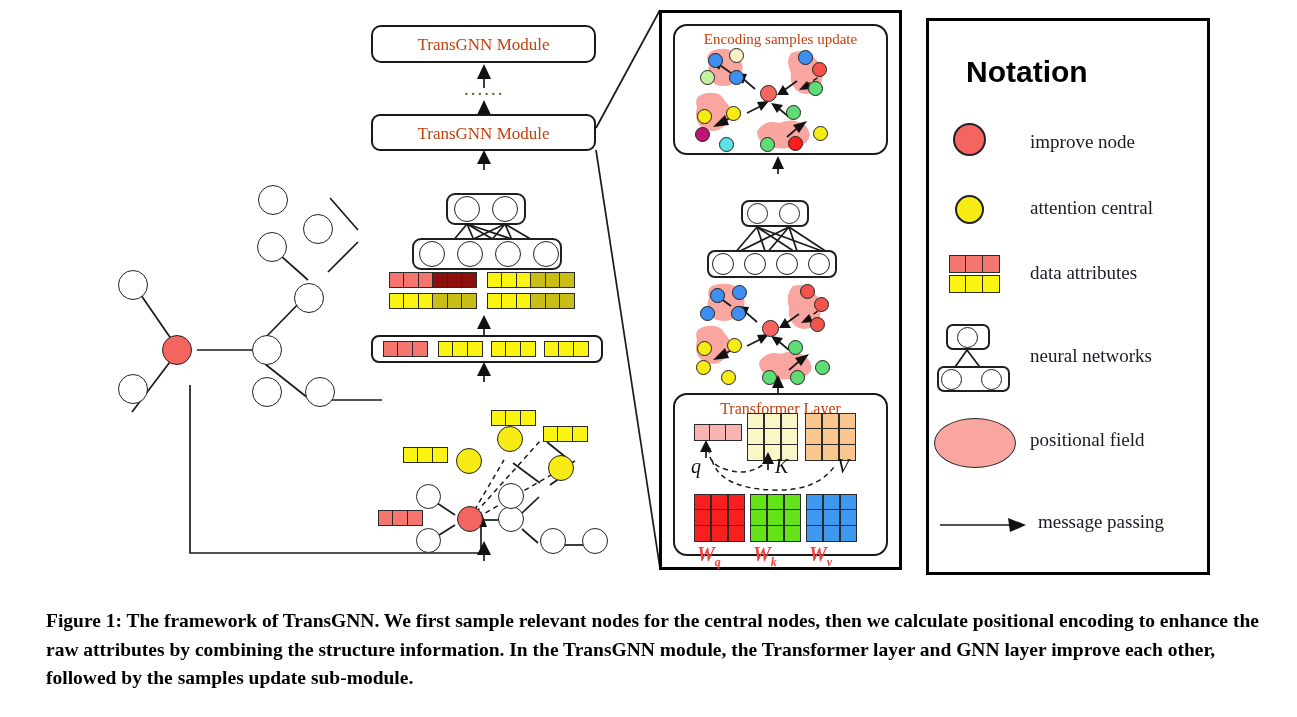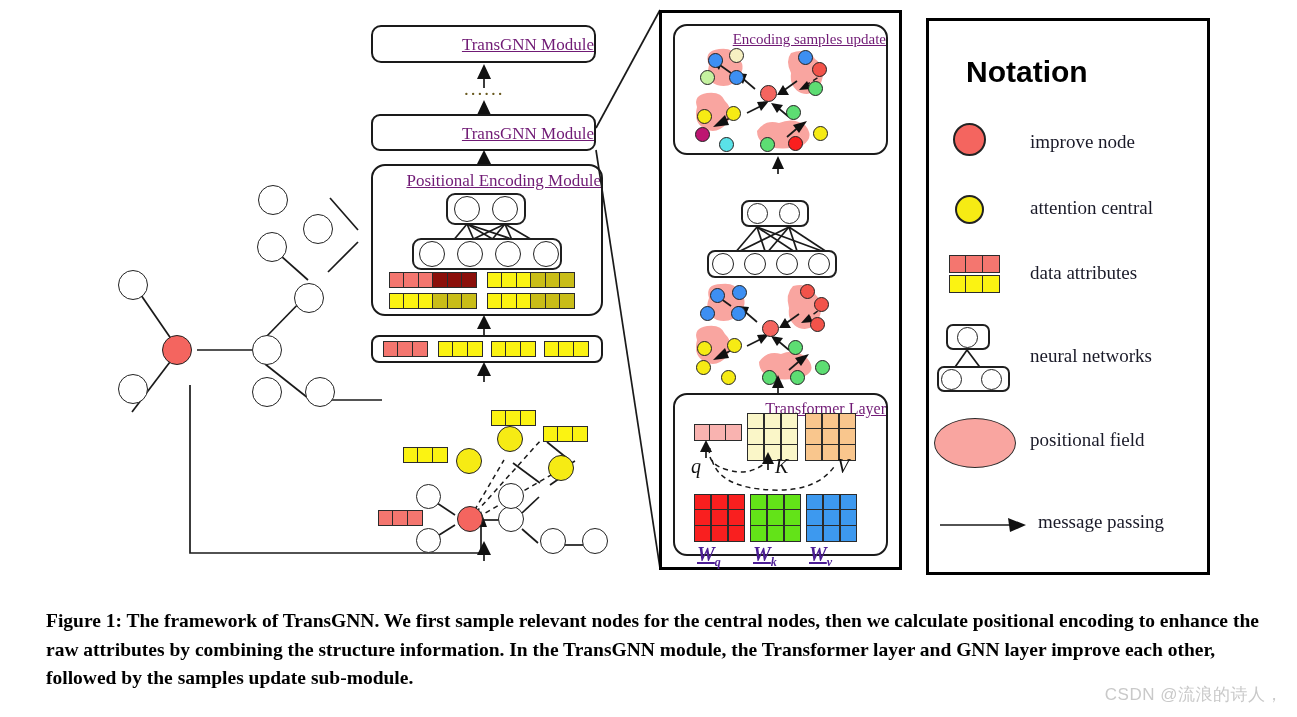--- a/index.html
+++ b/index.html
@@ -4,21 +4,21 @@
 <style>
   html,body{margin:0;padding:0;background:#ffffff;}
   body{width:1297px;height:717px;font-family:"Liberation Serif",serif;color:#111;overflow:hidden;}
   #root{position:relative;width:1297px;height:717px;}
   .lbl{font-family:"Liberation Serif",serif;color:#1a1a28;white-space:nowrap;}
 
   
   .rbox{position:absolute;border:2px solid #1a1a1a;border-radius:14px;background:#fff;box-sizing:border-box;}
   .hardbox{position:absolute;border:3px solid #000;background:#fff;box-sizing:border-box;}
 
-  .modtitle{position:absolute;width:100%;text-align:right;font-size:17px;color:#701a75;text-decoration:underline;}
+  .modtitle{position:absolute;width:100%;text-align:center;font-size:17px;color:#c2410c;}
 
   
   .cellrow{position:absolute;display:flex;}
   .cell{width:16px;height:16px;border:1.6px solid #2b2b2b;box-sizing:border-box;margin-right:-1.6px;}
 
   
   .node{position:absolute;border:1.8px solid #222;border-radius:50%;box-sizing:border-box;background:#fff;}
 
   
   .nnbox{position:absolute;border:2px solid #1f1f1f;border-radius:9px;background:#fff;box-sizing:border-box;}
@@ -30,21 +30,21 @@
 
   .caption{position:absolute;left:46px;top:607px;width:1230px;font-family:"Liberation Serif",serif;
            font-weight:bold;font-size:19.5px;line-height:1.47;color:#000;}
   .watermark{position:absolute;right:14px;top:683px;font-family:"Liberation Sans",sans-serif;
              font-size:17px;color:#c9c9c9;letter-spacing:.5px;}
 
   .notation-title{position:absolute;left:44px;top:42px;font-family:"Liberation Sans",sans-serif;
                   font-weight:bold;font-size:30px;color:#000;}
   .note-label{position:absolute;font-family:"Liberation Serif",serif;font-size:19px;color:#1a1a28;}
   .arrowlbl{position:absolute;font-family:"Liberation Serif",serif;font-style:italic;font-size:20px;color:#111;}
-  .mlbl{position:absolute;font-family:"Liberation Serif",serif;font-style:italic;font-weight:bold;font-size:20px;color:#4c1d95;text-decoration:underline;}
+  .mlbl{position:absolute;font-family:"Liberation Serif",serif;font-style:italic;font-weight:bold;font-size:20px;color:#ef4444;}
   .mlbl sub{font-size:12px;}
   .dots{position:absolute;font-size:19px;letter-spacing:2px;color:#6a5a20;}
 </style>
 </head>
 <body>
 
 <div id="root">
 
 
   <svg width="340" height="300" style="left:80px;top:190px;">
@@ -93,23 +93,20 @@
 
   <div class="rbox" style="left:371px;top:114px;width:225px;height:37px;border-radius:9px;">
     <div class="modtitle" style="top:8px;">TransGNN Module</div>
   </div>
 
   <svg width="30" height="22" style="left:470px;top:150px;">
     <line class="ln" x1="14" y1="20" x2="14" y2="10" stroke-width="2.4"></line>
     <polygon points="14,0 7,14 21,14" fill="#111"></polygon>
   </svg>
 
-  <div class="rbox" style="left:371px;top:164px;width:232px;height:152px;">
-    <div class="modtitle" style="top:5px;">Positional Encoding Module</div>
-  </div>
 
   <div class="nnbox" style="left:446px;top:193px;width:80px;height:32px;"></div>
   <div class="node" style="left:454px;top:196px;width:26px;height:26px;"></div>
   <div class="node" style="left:492px;top:196px;width:26px;height:26px;"></div>
 
   <svg width="200" height="36" style="left:400px;top:222px;">
     <line class="ln" x1="67" y1="2" x2="42" y2="32"></line>
     <line class="ln" x1="67" y1="2" x2="80" y2="32"></line>
     <line class="ln" x1="67" y1="2" x2="118" y2="32"></line>
     <line class="ln" x1="105" y1="2" x2="42" y2="32"></line>
@@ -499,15 +496,14 @@
   <div style="position:absolute;left:934px;top:418px;width:80px;height:48px;background:#f9a5a0;border:1.6px solid #2b2b2b;border-radius:50%;"></div>
   <div class="note-label" style="left:1030px;top:429px;">positional field</div>
 
   <svg width="120" height="24" style="left:940px;top:514px;">
     <line class="ln" x1="0" y1="11" x2="72" y2="11" stroke-width="2"></line>
     <polygon points="86,11 68,4 70,18" fill="#111"></polygon>
   </svg>
   <div class="note-label" style="left:1038px;top:511px;">message passing</div>
 
   <div class="caption">Figure 1: The framework of TransGNN. We first sample relevant nodes for the central nodes, then we calculate positional encoding to enhance the raw attributes by combining the structure information. In the TransGNN module, the Transformer layer and GNN layer improve each other, followed by the samples update sub-module.</div>
-  <div class="watermark">CSDN @流浪的诗人，</div>
 
 </div>
 
 </body></html>

